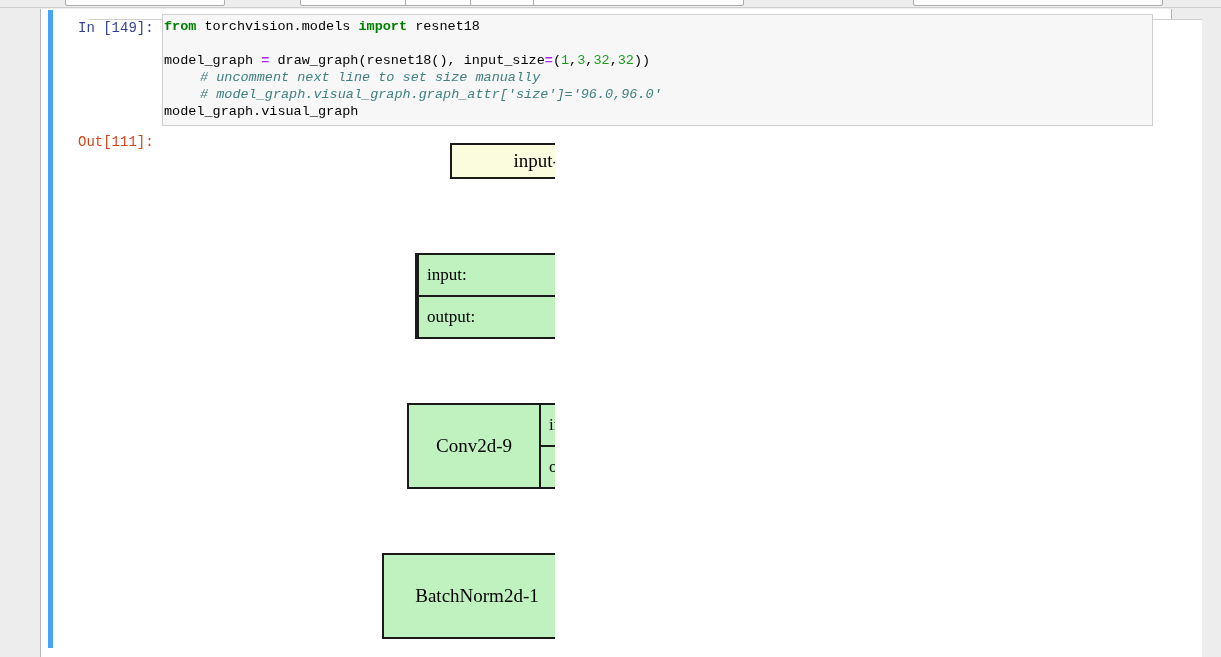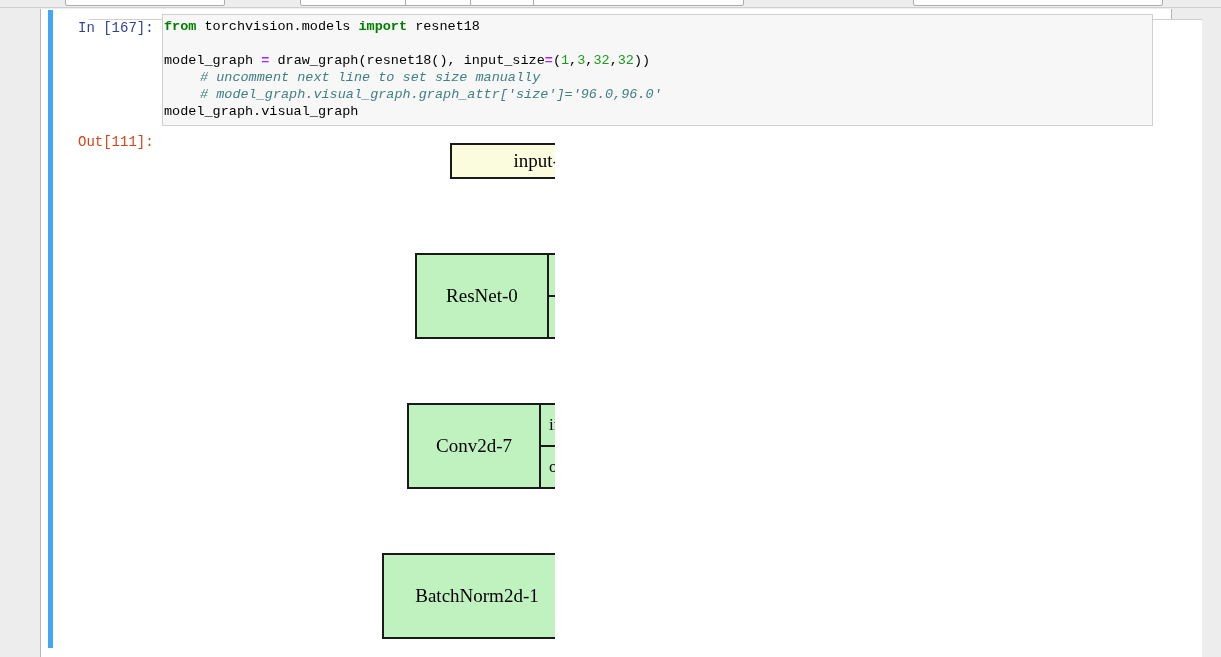--- a/index.html
+++ b/index.html
@@ -221,45 +221,44 @@
   <div class="toolbar-group tb-g6"></div>
   <div class="toolbar-rule"></div>
 </div>
 
 <div class="notebook-sheet">
   <div class="cell"></div>
 </div>
 
 <div class="cell-selection-bar"></div>
 
-<div class="prompt prompt-in">In [167]:</div>
+<div class="prompt prompt-in">In [149]:</div>
 
 <div class="prompt prompt-out">Out[111]:</div>
 
 <div class="code-box"></div>
 
 <div class="code-lines" id="code-lines"><span class="ln"><span class="kw">from</span><span> torchvision.models </span><span class="kw">import</span><span> resnet18</span></span><span class="ln">&nbsp;</span><span class="ln"><span>model_graph </span><span class="op">=</span><span> draw_graph(resnet18(), input_size</span><span class="op">=</span><span>(</span><span class="num">1</span><span>,</span><span class="num">3</span><span>,</span><span class="num">32</span><span>,</span><span class="num">32</span><span>))</span></span><span class="ln"><span class="cmt"># uncomment next line to set size manually</span></span><span class="ln"><span class="cmt"># model_graph.visual_graph.graph_attr['size']='96.0,96.0'</span></span><span class="ln"><span>model_graph.visual_graph</span></span></div>
 
 <div class="graph-output">
   <div class="graph-canvas">
 
     <div class="gnode node-tensor" id="node-input-tensor" style="background: rgb(251, 251, 221);">
       <div class="name-cell">input-tensor</div>
     </div>
 
     <div class="gnode node-module" id="node-resnet0" style="background: rgb(192, 242, 192);">
-      <div class="name-cell">ResNet-0</div>
       <div class="io-col">
         <div class="io-cell">input:</div>
         <div class="io-cell">output:</div>
       </div>
     </div>
 
     <div class="gnode node-module" id="node-conv2d1" style="background: rgb(192, 242, 192);">
-      <div class="name-cell">Conv2d-7</div>
+      <div class="name-cell">Conv2d-9</div>
       <div class="io-col">
         <div class="io-cell">input:</div>
         <div class="io-cell">output:</div>
       </div>
     </div>
 
     <div class="gnode node-module" id="node-batchnorm1" style="background: rgb(192, 242, 192);">
       <div class="name-cell">BatchNorm2d-1</div>
 
     </div>

